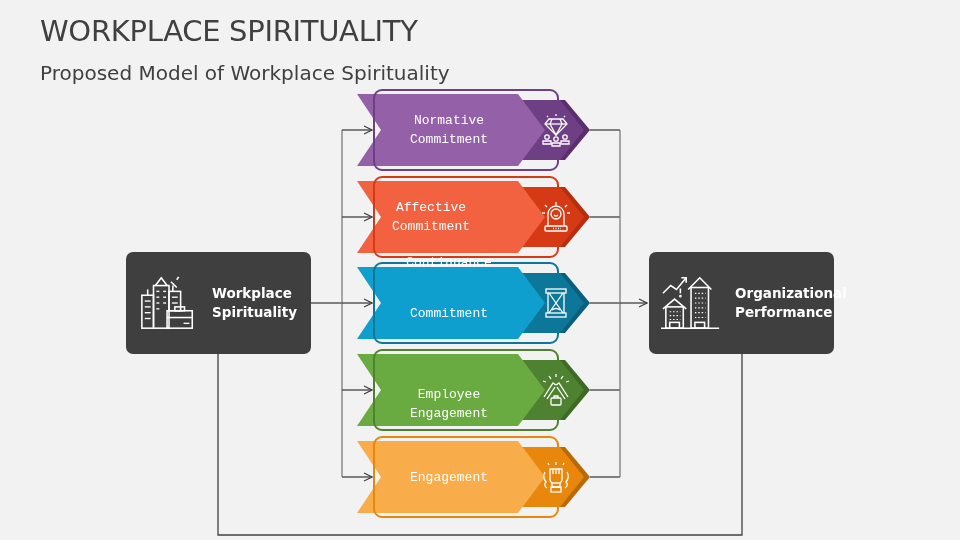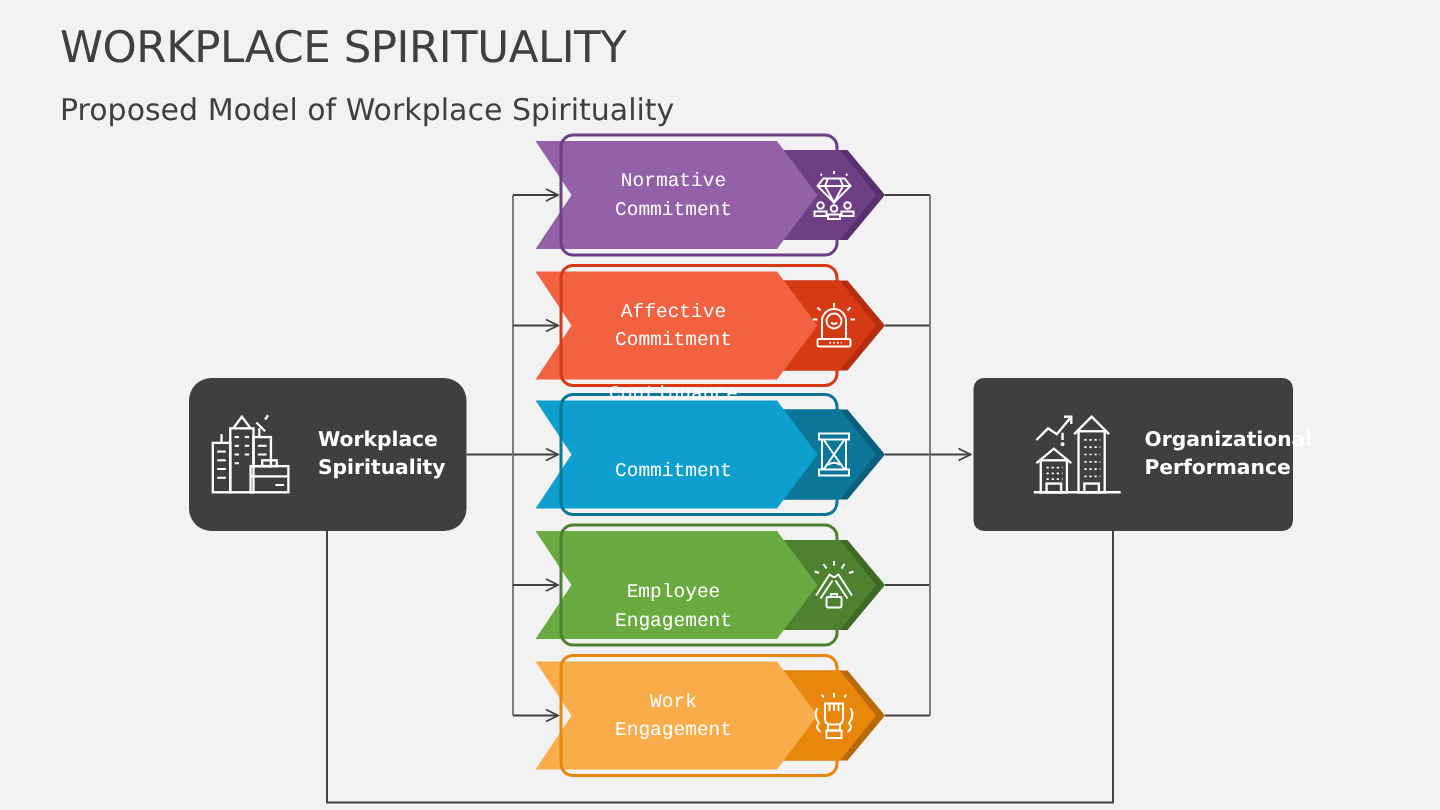--- a/index.html
+++ b/index.html
@@ -73,21 +73,21 @@
       </g>
       <g>
         <polygon points="522,447 565,447 590,477 565,507 522,507" fill="#b86a08"></polygon>
         <polygon points="518,447 560,447 584,477 560,507 518,507" fill="#e8870b"></polygon>
         <polygon points="357,441 518,441 545,477 518,513 357,513 381,477" fill="#f8ad4a"></polygon>
         <rect x="374" y="437" width="184" height="80" rx="8" fill="none" stroke="#e8870b" stroke-width="2"></rect>
       </g>
     </g>
 </svg>
 
-<div class="node" style="left:126px;top:252px;width:185px;height:102px;border-radius:15px;">
+<div class="node" style="left:126px;top:252px;width:185px;height:102px;">
   <svg class="ico" viewBox="0 0 64 64" fill="none" stroke="#fff" stroke-width="1.6">
     <rect x="4" y="24" width="12" height="34"></rect>
     <line x1="10" y1="18" x2="10" y2="24"></line>
     <rect x="16" y="14" width="16" height="44"></rect>
     <path d="M18 14 L24 6 L30 14"></path>
     <rect x="32" y="20" width="12" height="20"></rect>
     <path d="M36 20 L36 14 M34 10 l6 6 M40 8 l2 -3"></path>
     <rect x="30" y="40" width="26" height="18"></rect>
     <rect x="38" y="36" width="10" height="4"></rect>
     <line x1="30" y1="47" x2="56" y2="47"></line>
@@ -107,21 +107,21 @@
         <line x1="35" y1="32" x2="41" y2="32"></line>
       <line x1="47" y1="53" x2="53" y2="53"></line>
     </g>
   </svg>
   <div class="lbl">
     <div>Workplace</div>
     <div>Spirituality</div>
   </div>
 </div>
 
-<div class="node" style="left:649px;top:252px;width:185px;height:102px;padding-left:28px;">
+<div class="node" style="left:649px;top:252px;width:185px;height:102px;">
   <svg class="ico" viewBox="0 0 64 64" fill="none" stroke="#fff" stroke-width="1.6">
     <path d="M2 22 L10 14 L16 18 L26 6"></path>
     <path d="M21 6 L26 6 L26 11"></path>
     <line x1="20" y1="17" x2="20" y2="22"></line>
       <circle cx="20" cy="25" r="0.6"></circle>
     <path d="M2 38 L14 28 L26 38"></path>
     <rect x="5" y="36" width="18" height="22"></rect>
     <path d="M28 18 L40 6 L52 18"></path>
     <rect x="31" y="16" width="18" height="42"></rect>
     <line x1="0" y1="58" x2="60" y2="58"></line>
@@ -142,34 +142,33 @@
   <div class="lbl">
     <div>Organizational</div>
     <div>Performance</div>
   </div>
 </div>
 
 <div class="row-label" style="left:374px;top:110px;height:40px;">
   <div>Normative</div>
   <div>Commitment</div>
 </div>
-<div class="row-label" style="left:374px;top:197px;height:40px;">
+<div class="row-label" style="left:356px;top:197px;height:40px;">
   <div>Affective</div>
   <div>Commitment</div>
 </div>
 <div class="row-label" style="left:374px;top:268px;height:40px;gap:32px;">
   <div>Continuance</div>
   <div>Commitment</div>
 </div>
 <div class="row-label" style="left:374px;top:384px;height:40px;">
   <div>Employee</div>
   <div>Engagement</div>
 </div>
 <div class="row-label" style="left:374px;top:457px;height:40px;">
-  <div>Work</div>
   <div>Engagement</div>
 </div>
 
 <svg class="row-icon" style="left:539px;top:113px;" viewBox="0 0 34 34" fill="none" stroke="#fff" stroke-width="1.3">
   <path d="M10 6 L24 6 L28 11 L17 22 L6 11 Z"></path>
     <line x1="6" y1="11" x2="28" y2="11"></line>
   <path d="M13 6 L11 11 L17 22 L23 11 L21 6"></path>
   <path d="M8 3 l1 1 M26 3 l-1 1 M17 1 v2"></path>
   <circle cx="8" cy="24" r="2.2"></circle>
     <path d="M4 31 v-3 h8 v3 Z"></path>

